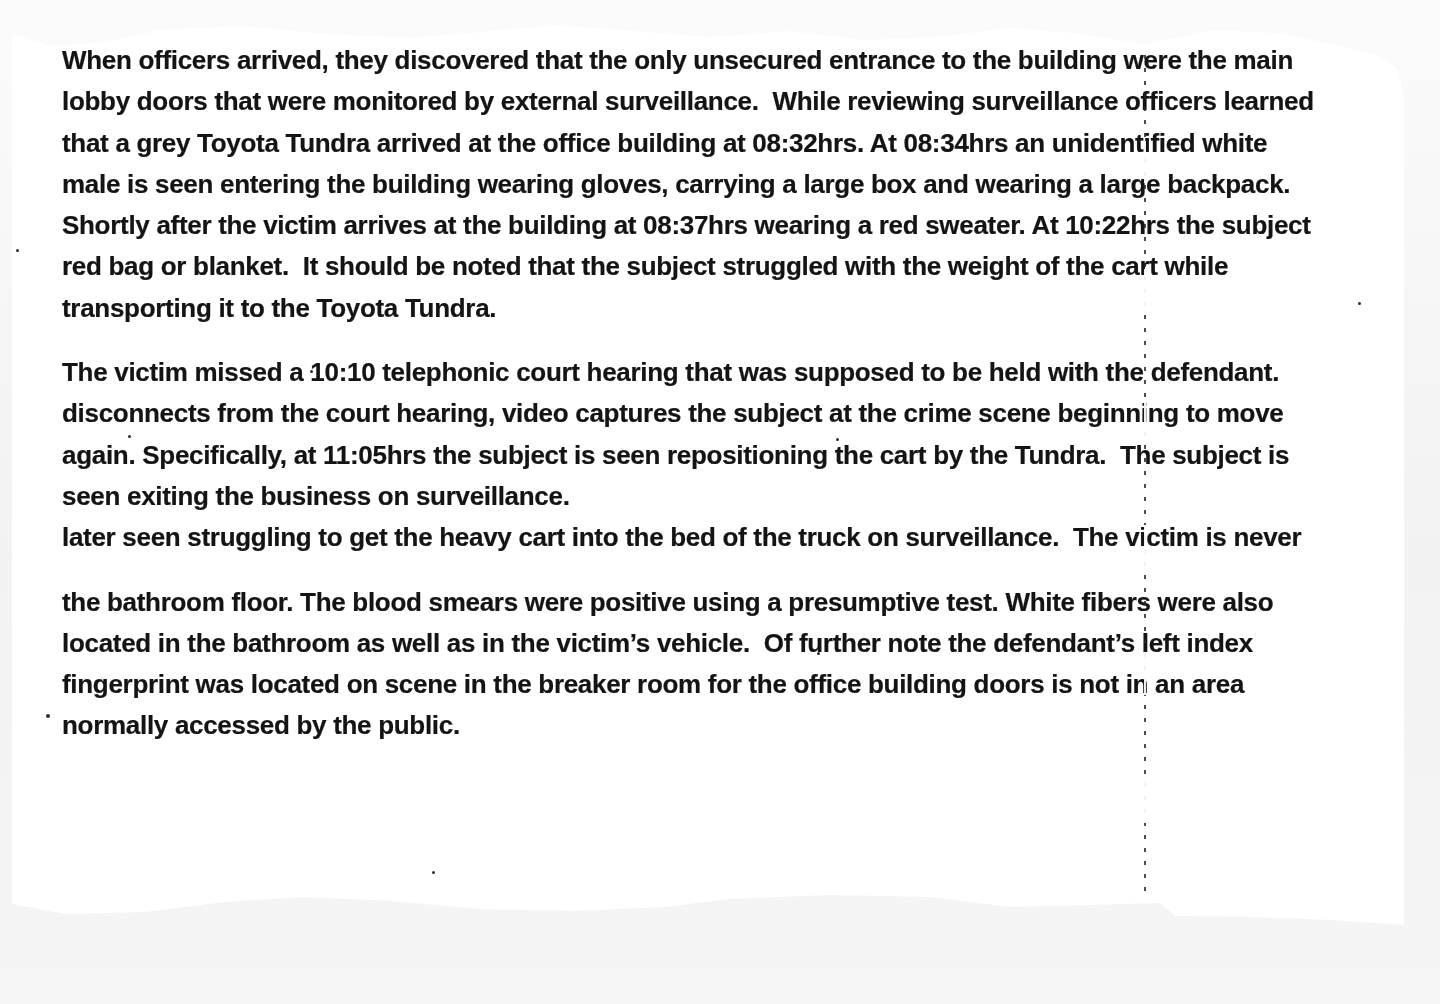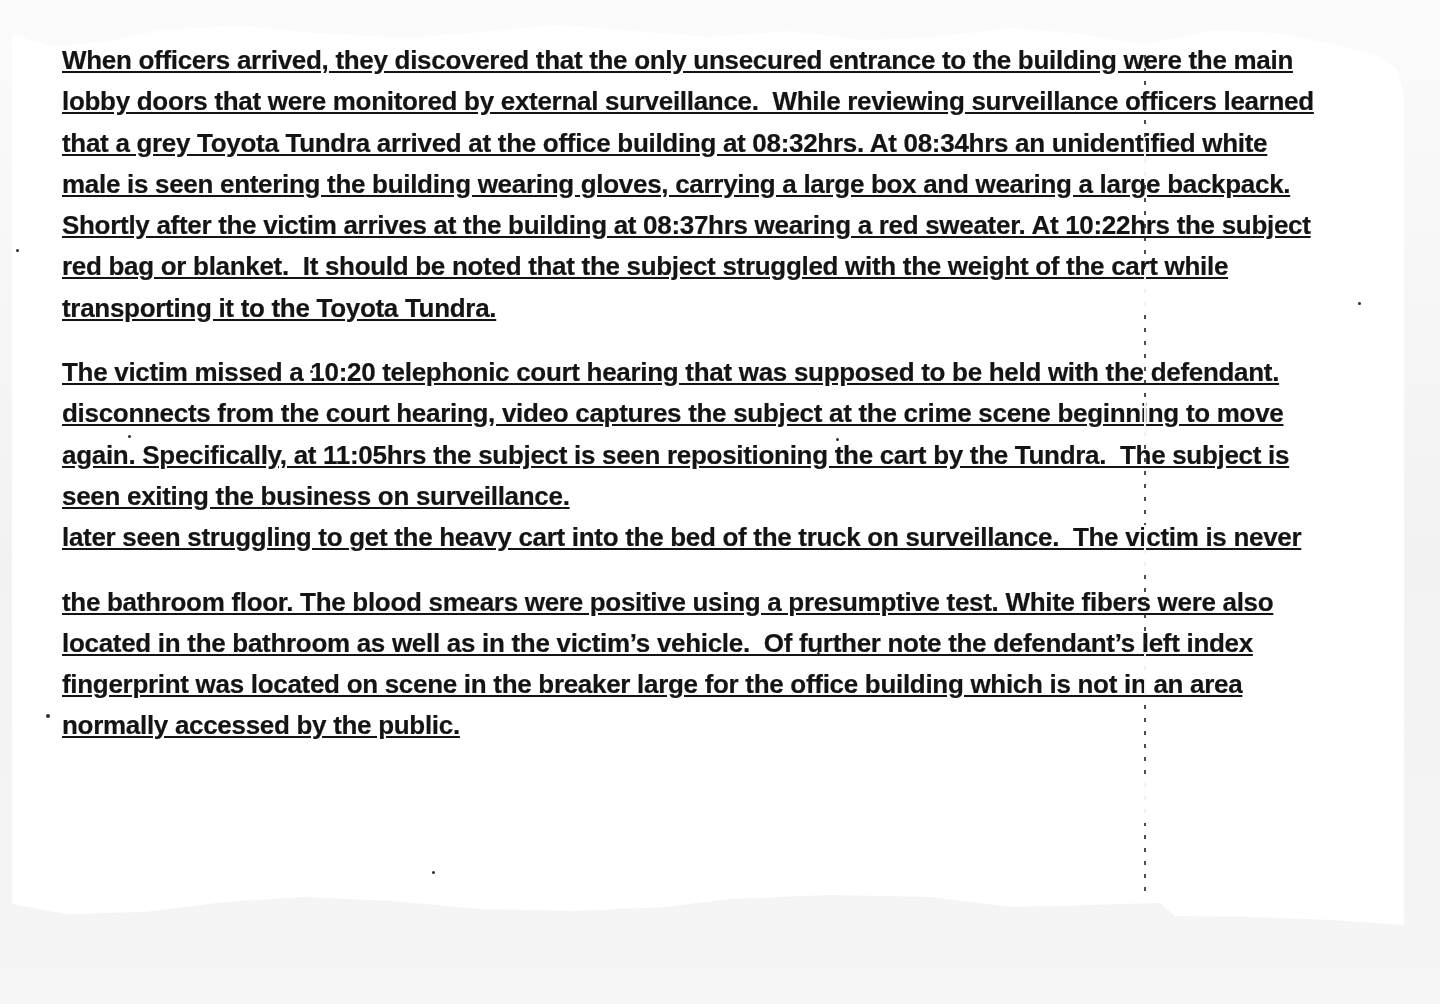--- a/index.html
+++ b/index.html
@@ -41,21 +41,20 @@
   .doc-text {
     position: absolute;
     left: 52px;
     top: 40px;
     right: 14px;
     color: #141414;
     font-size: 26px;
     font-weight: 700;
     letter-spacing: -0.3px;
     line-height: 41.3px;
-    text-decoration: underline;
     -webkit-text-stroke: 0.2px #141414;
   }
   .paragraph { margin: 0 0 23px 0; }
   .line {
     white-space: pre;
     height: 41.3px;
   }
   .crease-line {
     position: absolute;
     left: 1134px;
@@ -84,31 +83,31 @@
       <div class="line">When officers arrived, they discovered that the only unsecured entrance to the building were the main</div>
       <div class="line">lobby doors that were monitored by external surveillance.  While reviewing surveillance officers learned</div>
       <div class="line">that a grey Toyota Tundra arrived at the office building at 08:32hrs. At 08:34hrs an unidentified white</div>
       <div class="line">male is seen entering the building wearing gloves, carrying a large box and wearing a large backpack.</div>
       <div class="line">Shortly after the victim arrives at the building at 08:37hrs wearing a red sweater. At 10:22hrs the subject</div>
       <div class="line">red bag or blanket.  It should be noted that the subject struggled with the weight of the cart while</div>
       <div class="line">transporting it to the Toyota Tundra.</div>
     </div>
 
     <div class="paragraph">
-      <div class="line">The victim missed a 10:20 telephonic court hearing that was supposed to be held with the defendant.</div>
+      <div class="line">The victim missed a 10:10 telephonic court hearing that was supposed to be held with the defendant.</div>
       <div class="line">disconnects from the court hearing, video captures the subject at the crime scene beginning to move</div>
       <div class="line">again. Specifically, at 11:05hrs the subject is seen repositioning the cart by the Tundra.  The subject is</div>
       <div class="line">seen exiting the business on surveillance.</div>
       <div class="line">later seen struggling to get the heavy cart into the bed of the truck on surveillance.  The victim is never</div>
     </div>
 
     <div class="paragraph">
       <div class="line">the bathroom floor. The blood smears were positive using a presumptive test. White fibers were also</div>
       <div class="line">located in the bathroom as well as in the victim’s vehicle.  Of further note the defendant’s left index</div>
-      <div class="line">fingerprint was located on scene in the breaker large for the office building which is not in an area</div>
+      <div class="line">fingerprint was located on scene in the breaker room for the office building doors is not in an area</div>
       <div class="line">normally accessed by the public.</div>
     </div>
   </div>
 
   <div class="crease-line"></div>
 
   <div class="speck" style="left:36px; top:714px; width:4px; height:4px;"></div>
   <div class="speck" style="left:118px; top:435px; width:3px; height:3px;"></div>
   <div class="speck" style="left:300px; top:370px; width:3px; height:3px;"></div>
   <div class="speck" style="left:826px; top:438px; width:3px; height:3px;"></div>

